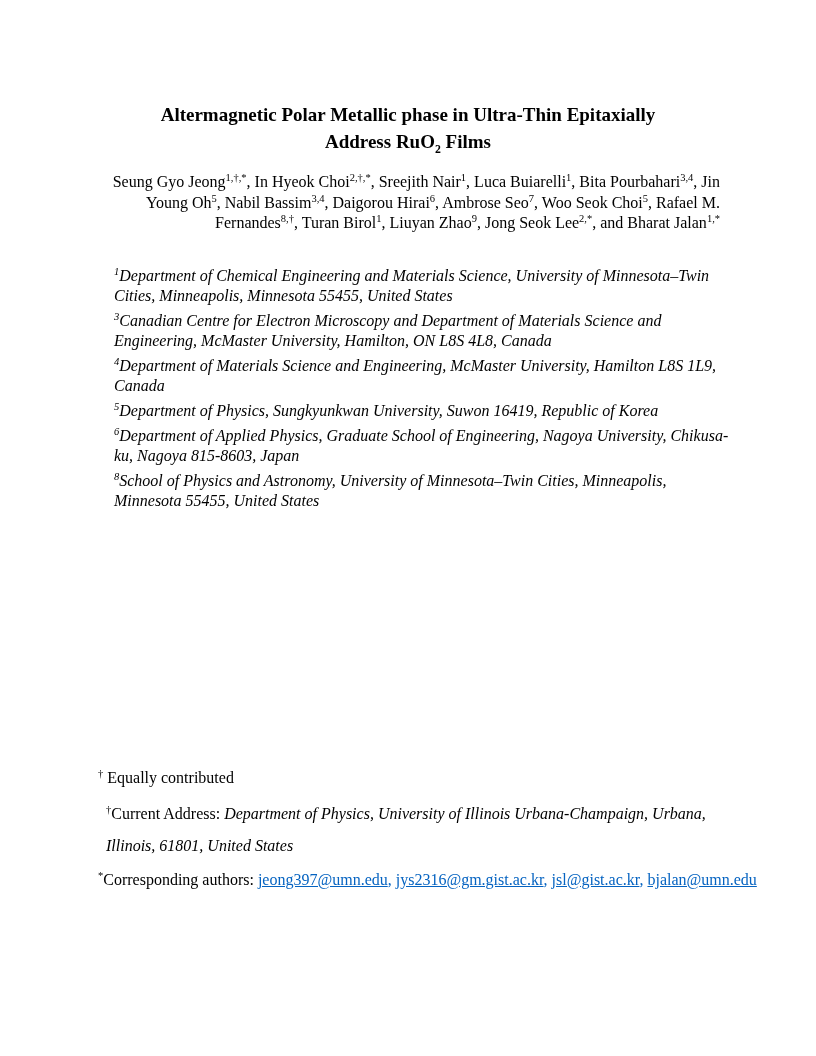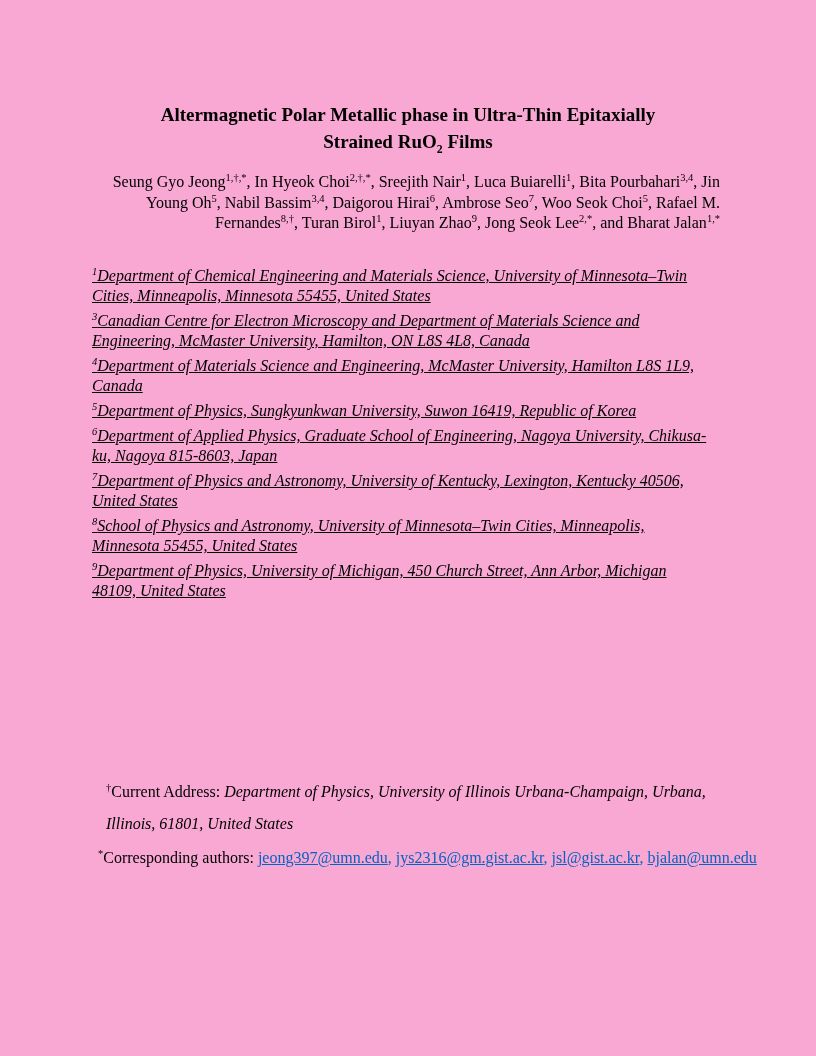--- a/index.html
+++ b/index.html
@@ -1,21 +1,21 @@
 <!DOCTYPE html>
 <html><head>
 <meta charset="utf-8">
 <style>
   html, body { margin: 0; padding: 0; background: #e8e8e8; }
   .page {
     position: relative;
     width: 816px;
     height: 1056px;
     margin: 0 auto;
-    background: #f9a8d4;
+    background: #ffffff;
     font-family: "Liberation Serif", "DejaVu Serif", serif;
     color: #000000;
     overflow: hidden;
   }
   .title {
     position: absolute;
     top: 101px;
     left: 98px;
     width: 620px;
     margin: 0;
@@ -35,23 +35,22 @@
     line-height: 20.5px;
     text-align: right;
   }
   .authors sup, .affiliation sup, .footnote sup {
     font-size: 10.5px;
     line-height: 0;
   }
   .affiliations {
     position: absolute;
     top: 266px;
-    left: 92px;
+    left: 114px;
     width: 622px;
-    text-decoration: underline;
   }
   .affiliation {
     margin: 0 0 5px 0;
     font-size: 16px;
     line-height: 20px;
     font-style: italic;
   }
   .affiliation sup { font-style: italic; }
   .footnotes {
     position: absolute;
@@ -68,36 +67,35 @@
   .email-link { text-decoration: underline; }
   .email-sep { text-decoration: none; }
 </style>
 </head>
 <body>
 
 <div class="page">
 
   <h1 class="title">
     <span>Altermagnetic Polar Metallic phase in Ultra-Thin Epitaxially</span><br>
-    <span>Strained RuO</span><sub>2</sub><span> Films</span>
+    <span>Address RuO</span><sub>2</sub><span> Films</span>
   </h1>
 
   <p class="authors" id="authors"><span>Seung Gyo Jeong</span><sup>1,†,*</sup>, <span>In Hyeok Choi</span><sup>2,†,*</sup>, <span>Sreejith Nair</span><sup>1</sup>, <span>Luca Buiarelli</span><sup>1</sup>, <span>Bita Pourbahari</span><sup>3,4</sup>, <span>Jin Young Oh</span><sup>5</sup>, <span>Nabil Bassim</span><sup>3,4</sup>, <span>Daigorou Hirai</span><sup>6</sup>, <span>Ambrose Seo</span><sup>7</sup>, <span>Woo Seok Choi</span><sup>5</sup>, <span>Rafael M. Fernandes</span><sup>8,†</sup>, <span>Turan Birol</span><sup>1</sup>, <span>Liuyan Zhao</span><sup>9</sup>, <span>Jong Seok Lee</span><sup>2,*</sup>, and <span>Bharat Jalan</span><sup>1,*</sup></p>
 
   <div class="affiliations" id="affiliations">
       <p class="affiliation"><sup>1</sup><span>Department of Chemical Engineering and Materials Science, University of Minnesota–Twin Cities, Minneapolis, Minnesota 55455, United States</span></p>
       <p class="affiliation"><sup>3</sup><span>Canadian Centre for Electron Microscopy and Department of Materials Science and Engineering, McMaster University, Hamilton, ON L8S 4L8, Canada</span></p>
       <p class="affiliation"><sup>4</sup><span>Department of Materials Science and Engineering, McMaster University, Hamilton L8S 1L9, Canada</span></p>
       <p class="affiliation"><sup>5</sup><span>Department of Physics, Sungkyunkwan University, Suwon 16419, Republic of Korea</span></p>
       <p class="affiliation"><sup>6</sup><span>Department of Applied Physics, Graduate School of Engineering, Nagoya University, Chikusa-ku, Nagoya 815-8603, Japan</span></p>
-      <p class="affiliation"><sup>7</sup><span>Department of Physics and Astronomy, University of Kentucky, Lexington, Kentucky 40506, United States</span></p>
       <p class="affiliation"><sup>8</sup><span>School of Physics and Astronomy, University of Minnesota–Twin Cities, Minneapolis, Minnesota 55455, United States</span></p>
-      <p class="affiliation"><sup>9</sup><span>Department of Physics, University of Michigan, 450 Church Street, Ann Arbor, Michigan 48109, United States</span></p>
     </div>
 
   <div class="footnotes">
+    <p class="footnote first"><sup>†</sup><span> Equally contributed</span></p>
 
     <p class="footnote double"><sup>†</sup><span>Current Address: </span><span class="addr">Department of Physics, University of Illinois Urbana-Champaign, Urbana, Illinois, 61801, United States</span></p>
 
     <p class="footnote last"><sup>*</sup><span>Corresponding authors: </span><span id="emails"><a class="email-link" href="#" style="color: rgb(5, 99, 193);">jeong397@umn.edu</a><span class="email-sep" style="color: rgb(5, 99, 193);">, </span><a class="email-link" href="#" style="color: rgb(5, 99, 193);">jys2316@gm.gist.ac.kr</a><span class="email-sep" style="color: rgb(5, 99, 193);">, </span><a class="email-link" href="#" style="color: rgb(5, 99, 193);">jsl@gist.ac.kr</a><span class="email-sep" style="color: rgb(5, 99, 193);">, </span><a class="email-link" href="#" style="color: rgb(5, 99, 193);">bjalan@umn.edu</a></span></p>
   </div>
 
 </div>
 
 </body></html>

